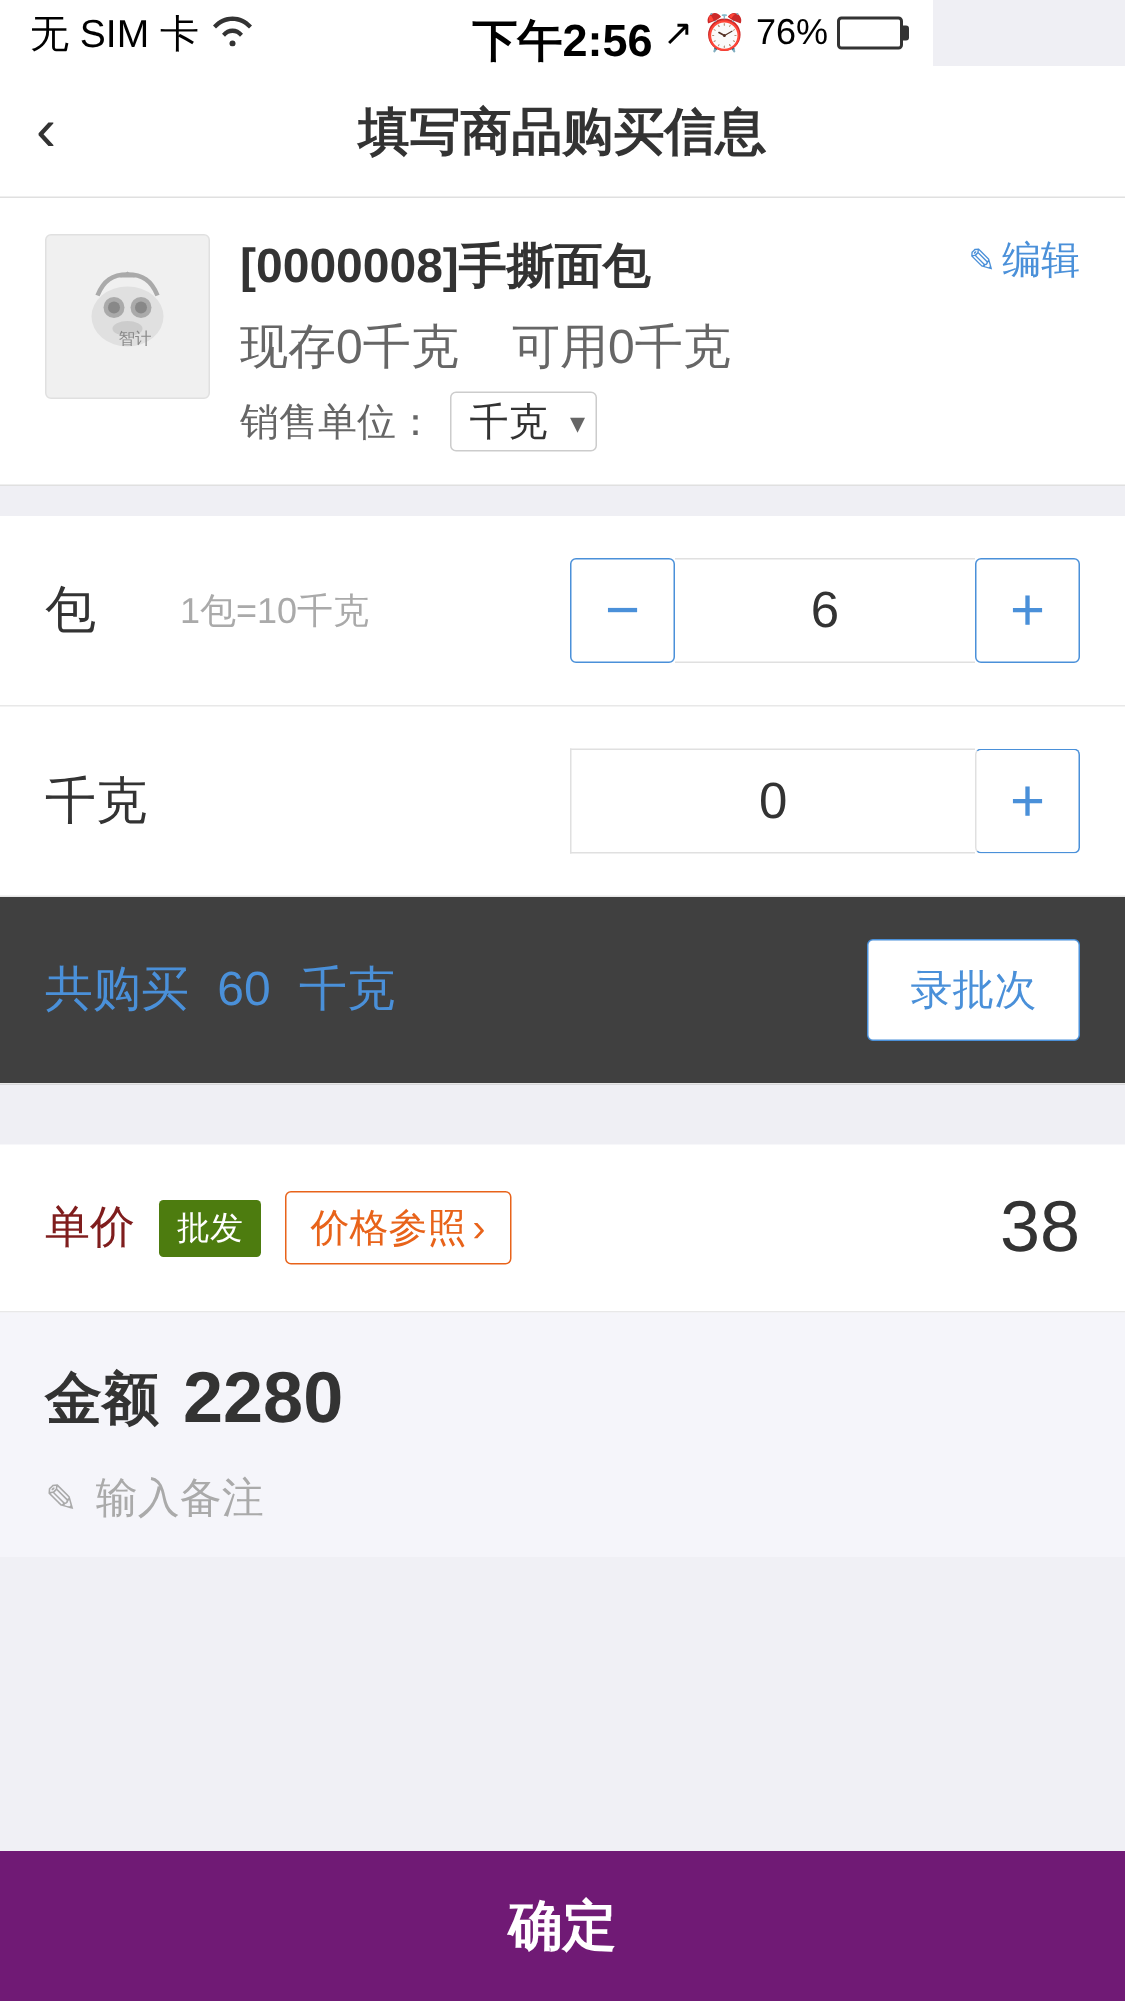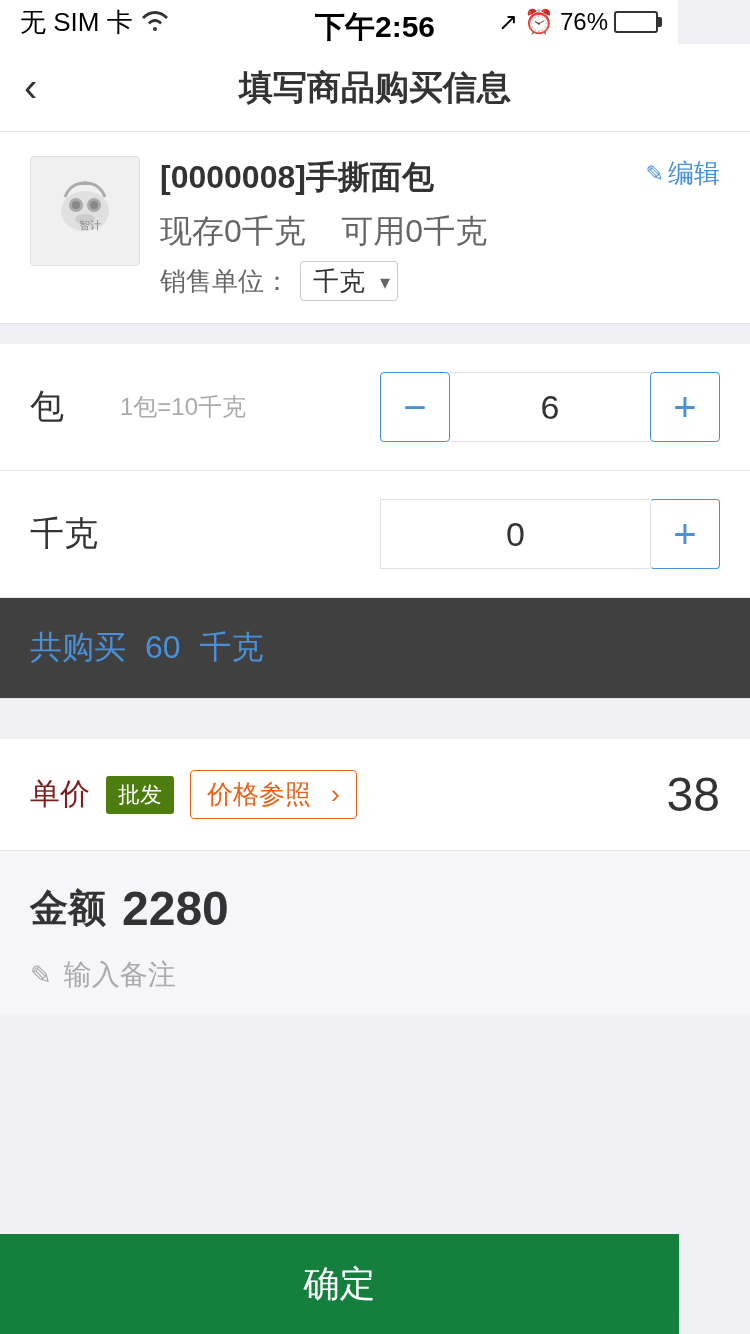--- a/index.html
+++ b/index.html
@@ -8,21 +8,21 @@
       width: 750px;
       min-height: 1334px;
       font-family: -apple-system, "PingFang SC", "Helvetica Neue", Arial, sans-serif;
       background: #efeff4;
       position: relative;
       overflow-x: hidden;
     }
 
     
     .status-bar {
-      width: 678px;
+      width: 622px;
       height: 44px;
       background: #fff;
       display: flex;
       align-items: center;
       justify-content: space-between;
       padding: 0 20px;
       font-size: 28px;
       font-weight: 500;
     }
     .status-left {
@@ -293,21 +293,21 @@
     }
     .price-ref-btn {
       border: 1px solid #e8631a;
       color: #e8631a;
       background: #fff;
       padding: 6px 16px;
       font-size: 26px;
       border-radius: 4px;
       display: flex;
       align-items: center;
-      gap: 20px;
+      gap: 4px;
       cursor: pointer;
     }
     .price-value {
       margin-left: auto;
       font-size: 48px;
       color: #333;
       font-weight: 500;
     }
 
     
@@ -350,26 +350,26 @@
     .bottom-spacer {
       height: 300px;
       background: #f0f0f5;
     }
 
     
     .confirm-btn {
       position: fixed;
       bottom: 0;
       left: 0;
-      width: 679px;
+      width: 750px;
       height: 100px;
-      background: #15803d;
+      background: #701a75;
       color: #fff;
       font-size: 36px;
-      font-weight: 400;
+      font-weight: 700;
       border: none;
       cursor: pointer;
       display: flex;
       align-items: center;
       justify-content: center;
     }
   </style>
 </head>
 <body>
 
@@ -463,20 +463,21 @@
       <button class="qty-btn" style="border-left:1px solid #e0e0e0;">+</button>
     </div>
   </div>
 
   <div class="summary-row">
     <div class="summary-text">
       <span>共购买</span>
       <span style="color:#4a90d9; margin:0 10px;">60</span>
       <span>千克</span>
     </div>
+    <button class="record-batch-btn">录批次</button>
   </div>
 </div>
 
 <div class="section-divider"></div>
 
 <div class="price-section">
   <span class="price-label">单价</span>
   <span class="price-tag">批发</span>
   <button class="price-ref-btn">
     <span>价格参照</span>

